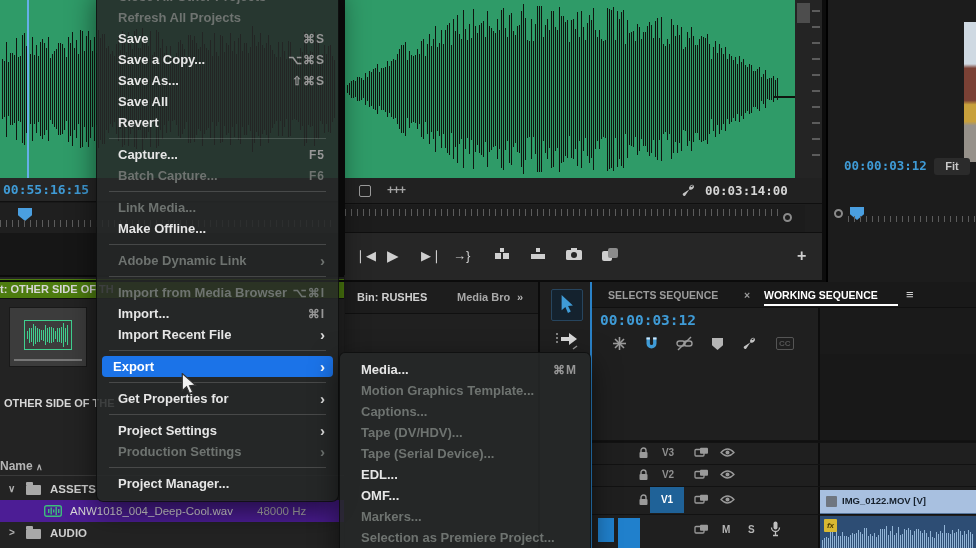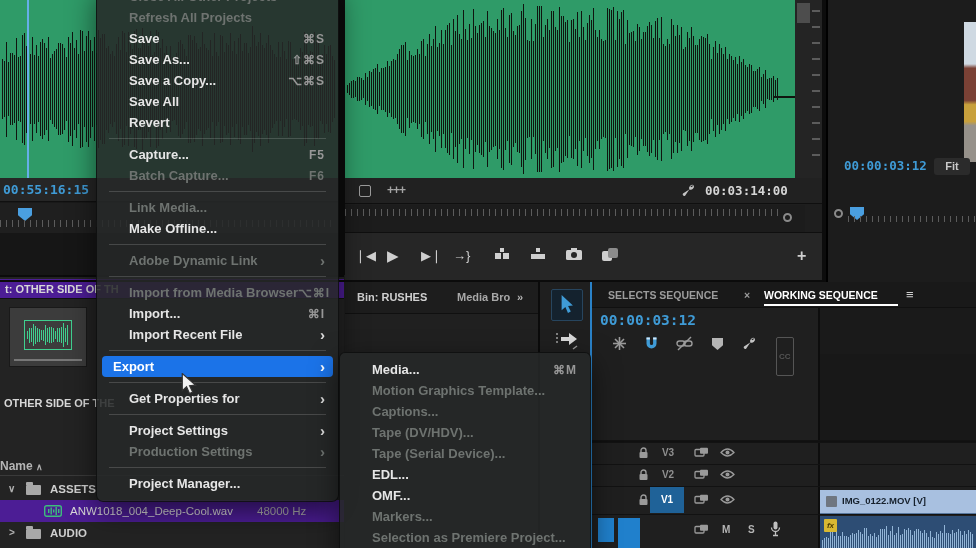--- a/index.html
+++ b/index.html
@@ -20,22 +20,22 @@
   #lm-ctrl { left:0; top:178px; width:338px; height:24px; background:#262626; border-bottom:1px solid #101010; }
   #lm-tc { left:3px; top:4px; font-size:13px; }
   #lm-ruler { left:0; top:203px; width:338px; height:30px; background:#1f1f1f; }
   .ticks { background:repeating-linear-gradient(90deg,#5c5c5c 0 1px,transparent 1px 6px); }
   .ph-marker { width:14px; height:13px; background:#4a9fe0;
     clip-path:polygon(0 0,100% 0,100% 55%,50% 100%,0 55%); }
   #lm-below { left:0; top:233px; width:338px; height:42px; background:#161616; }
   .vdivider { background:#0c0c0c; }
 
   #project-panel { left:0; top:275px; width:344px; height:273px; background:#232323; border-top:2px solid #0b0b0b; }
-  #pp-header { left:0; top:2px; width:344px; height:20px; background:#4c1d95; border-bottom:1px solid #111;
-    color:#d8d8d8; font-size:11px; font-weight:bold; line-height:20px; padding-left:5px; white-space:nowrap; overflow:hidden;}
+  #pp-header { left:0; top:2px; width:344px; height:20px; background:#4d7c0f; border-bottom:1px solid #111;
+    color:#d8d8d8; font-size:11px; font-weight:bold; line-height:20px; white-space:nowrap; overflow:hidden;}
   #pp-thumb { left:9px; top:30px; width:78px; height:60px; background:#3c3c3c; border:1px solid #191919; }
   #pp-thumb-frame { left:14px; top:12px; width:48px; height:30px; border:1px solid #3fd08f; }
   #pp-scrub { left:4px; bottom:5px; width:68px; height:2px; background:#777; }
   #pp-clipname { left:4px; top:120px; width:250px; color:#d8d8d8; font-size:11px; font-weight:bold; white-space:nowrap; }
   #pp-list-header { left:0; top:179px; width:344px; height:20px; border-bottom:1px solid #3a3a3a;
     color:#b5b5b5; font-size:12px; font-weight:bold; line-height:20px; }
   .pp-row { position:absolute; left:0; width:344px; height:22px; color:#cfcfcf; font-size:11.5px; font-weight:bold; }
   .pp-row .cell { position:absolute; top:0; line-height:22px; }
   .row-selected { background:#4c1d95; }
   .caret { color:#b0b0b0; font-size:10px; }
@@ -94,21 +94,21 @@
   #clip-audio { position:absolute; left:228px; top:234px; width:156px; height:32px; background:#2d4d74; overflow:hidden; }
   .fx-badge-yellow { position:absolute; left:4px; top:3px; width:13px; height:13px; background:#d8b832; border-radius:1px;
     color:#4a3a00; font-size:8px; font-weight:bold; text-align:center; line-height:13px; font-style:italic; }
   .ms-label { position:absolute; font-size:10px; font-weight:bold; color:#b5b5b5; }
 
   
   .menu { position:absolute; z-index:10; background:rgba(38,40,40,0.87);
     border:1px solid rgba(0,0,0,0.55); box-shadow:0 10px 28px rgba(0,0,0,0.55); }
   #file-menu { left:96px; top:-15px; width:243px; border-radius:0 0 7px 7px; padding-bottom:7px; }
   #export-menu { left:339px; top:352px; width:252px; height:260px; border-radius:6px; padding-top:6px; }
-  .mi { display:flex; align-items:center; height:21px; padding:0 13px 0 32px;
+  .mi { display:flex; align-items:center; height:21px; padding:0 13px 0 21px;
     font-size:13px; font-weight:600; color:#e6e6e6; white-space:nowrap; }
   .mi .sc { margin-left:auto; color:#979797; font-size:12px; font-weight:600; letter-spacing:1px; }
   .mi .arrow { margin-left:auto; color:#dcdcdc; font-size:15px; font-weight:bold; line-height:21px; }
   .mi.disabled, .mi.disabled .sc, .mi.disabled .arrow { color:#6e7370; }
   .mi.highlight { background:#1b73e8; border-radius:4px; margin:0 5px; padding:0 8px 0 11px; color:#fff; }
   .mi.highlight .arrow { color:#fff; }
   .msep { height:11px; position:relative; }
   .msep::after { content:""; position:absolute; left:12px; right:12px; top:5px; height:1px; background:rgba(255,255,255,0.16); }
 
   #mouse-cursor { position:absolute; left:181px; top:373px; z-index:20; }
@@ -700,21 +700,21 @@
         <rect x="1" y="5" width="8" height="5" rx="2.5" fill="none" stroke="#9a9a9a" stroke-width="1.4"></rect>
         <rect x="8" y="5" width="8" height="5" rx="2.5" fill="none" stroke="#9a9a9a" stroke-width="1.4"></rect>
         <path d="M2 14 L15 1" stroke="#9a9a9a" stroke-width="1.4"></path>
       </svg>
       <div class="tl-icon" style="left:120px; top:4px; width:11px; height:12px; background:#b5b5b5;
            clip-path:polygon(0 0,100% 0,100% 60%,50% 100%,0 60%);"></div>
       <svg class="tl-icon" style="left:150px;" width="15" height="15" viewBox="0 0 15 15">
         <path d="M12.8 2.2a3.4 3.4 0 0 0-4.6 4.2L2.0 10.6a1.5 1.5 0 0 0 2.1 2.1l4.2-6.2a3.4 3.4 0 0 0 4.5-4.3L10.6 4.3 9.2 2.9Z" fill="#c4c4c4"></path>
       </svg>
       <div class="tl-icon" style="left:184px; top:3px; border:1px solid #555; border-radius:2px; color:#555;
-           font-size:8px; font-weight:bold; padding:14px 2px;">CC</div>
+           font-size:8px; font-weight:bold; padding:1px 2px;">CC</div>
     </div>
 
     <div id="tl-ruler-labels" class="abs">
       <span class="abs" style="left:4px;">:00:00</span>
       <span class="abs" style="left:50px;">00:00:00:15</span>
       <span class="abs" style="left:136px;">00:0</span>
     </div>
     <div id="tl-ruler-ticks" class="abs ticks"></div>
     <div id="tl-workbar" class="abs"></div>
 
@@ -878,26 +878,26 @@
       <span>Close All Other Projects</span>
       </div>
     <div class="mi disabled">
       <span>Refresh All Projects</span>
       </div>
     <div class="mi">
       <span>Save</span>
       <span class="sc">⌘S</span>
       </div>
     <div class="mi">
+      <span>Save a Copy...</span>
+      <span class="sc">⌥⌘S</span>
+      </div>
+    <div class="mi">
       <span>Save As...</span>
       <span class="sc">⇧⌘S</span>
-      </div>
-    <div class="mi">
-      <span>Save a Copy...</span>
-      <span class="sc">⌥⌘S</span>
       </div>
     <div class="mi">
       <span>Save All</span>
       </div>
     <div class="mi">
       <span>Revert</span>
       </div>
     <div class="msep"></div>
     <div class="mi">
       <span>Capture...</span>

